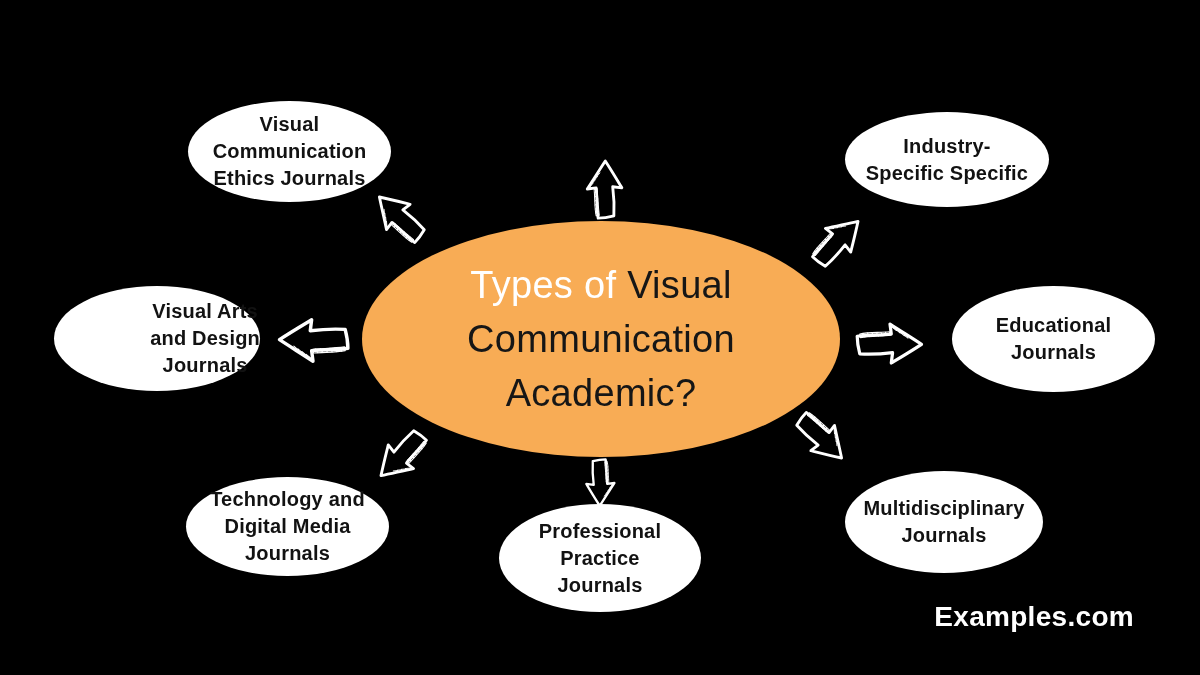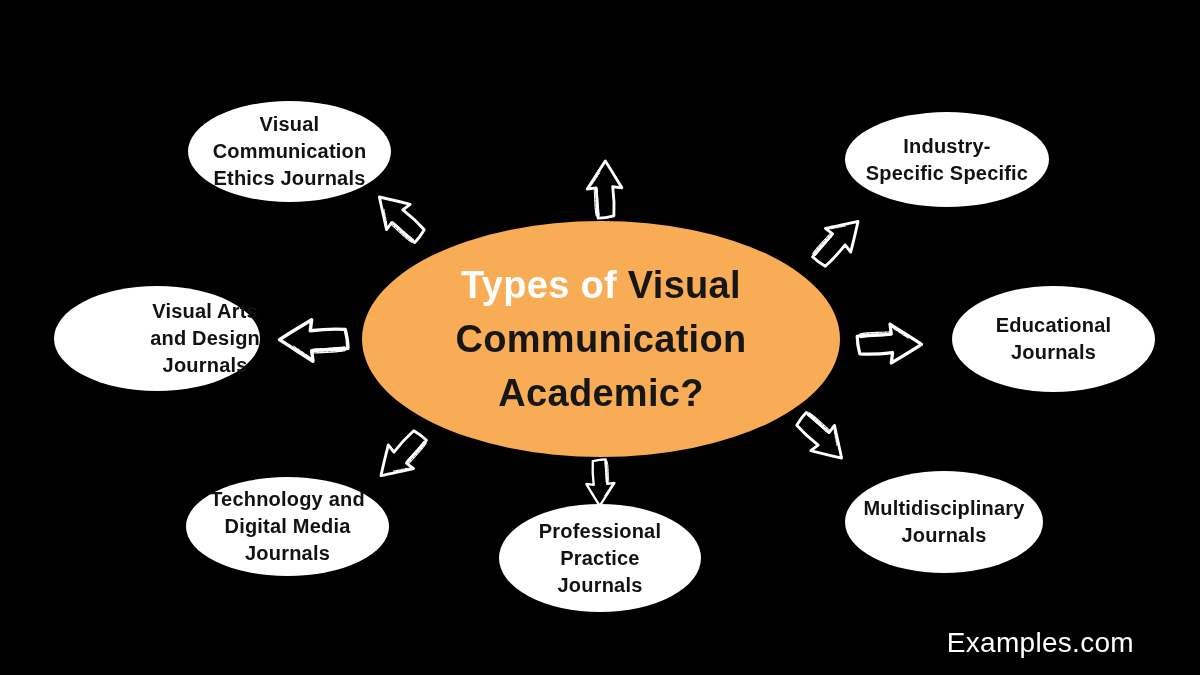--- a/index.html
+++ b/index.html
@@ -10,21 +10,21 @@
     overflow:hidden;
     font-family:"Liberation Sans","DejaVu Sans",sans-serif;
   }
   
   .center-node{
     position:absolute;left:362px;top:221px;width:478px;height:236px;
     background:#F8AC55;border-radius:50%;
     display:flex;align-items:center;justify-content:center;text-align:center;
   }
   .center-title{
-    font-size:38px;font-weight:bold;line-height:54px;color:#161616;
+    font-size:38px;font-weight:normal;line-height:54px;color:#161616;
     letter-spacing:.3px;
   }
   .center-title .t-line{display:block;}
   .center-title .hl{color:#FFFFFF;}
   
   .node{
     position:absolute;background:#FFFFFF;border-radius:50%;
     display:flex;align-items:center;justify-content:center;text-align:center;
   }
   .node-label{
@@ -45,21 +45,21 @@
   .arrow-up-left   {left:367px;top:193px;width:64px;height:48px;transform:rotate(-135deg);}
   .arrow-up-right  {left:806px;top:217px;width:64px;height:48px;transform:rotate(-45deg);}
   .arrow-right     {left:854px;top:319px;width:72px;height:50px;}
   .arrow-down-right{left:790px;top:414px;width:64px;height:48px;transform:rotate(45deg);}
   .arrow-down      {left:574px;top:462px;width:52px;height:42px;transform:rotate(90deg);}
   .arrow-down-left {left:369px;top:432px;width:64px;height:48px;transform:rotate(135deg);}
   .arrow-left      {left:273px;top:314px;width:80px;height:52px;transform:rotate(180deg);}
   
   .watermark{
     position:absolute;right:66px;top:601px;
-    font-size:28px;font-weight:normal;color:#FFFFFF;letter-spacing:.3px;margin-top:26px;
+    font-size:28px;font-weight:bold;color:#FFFFFF;letter-spacing:.3px;
   }
 </style>
 </head>
 <body>
 
 <div id="stage">
 
   <svg width="0" height="0" style="position:absolute" aria-hidden="true">
     <defs>
       <symbol id="sketch-arrow" viewBox="0 0 112 76">

